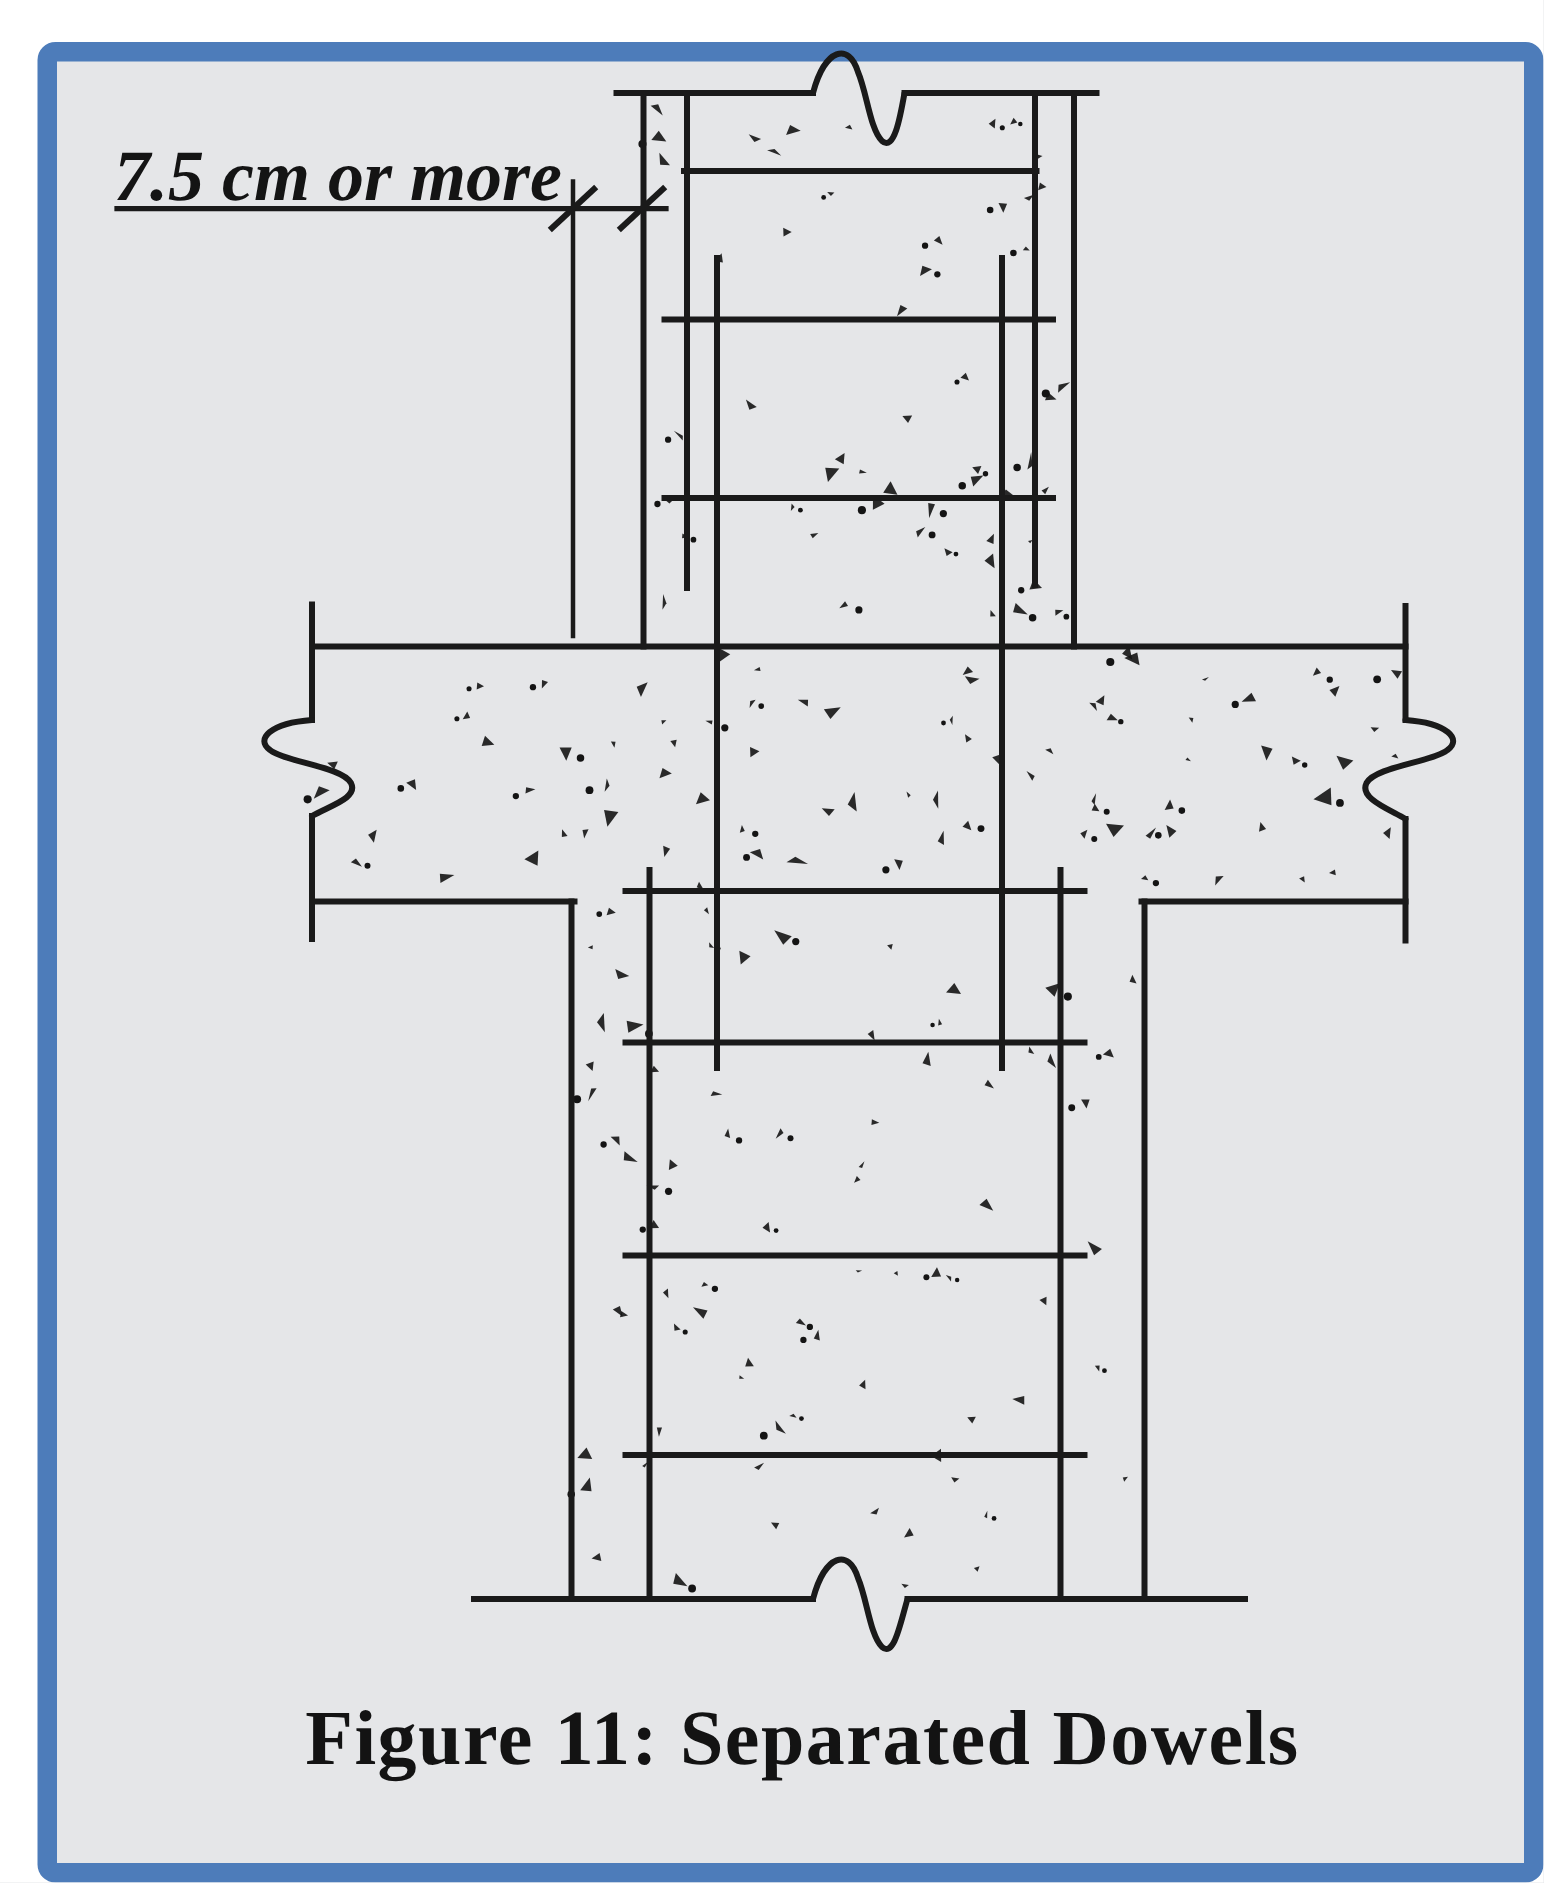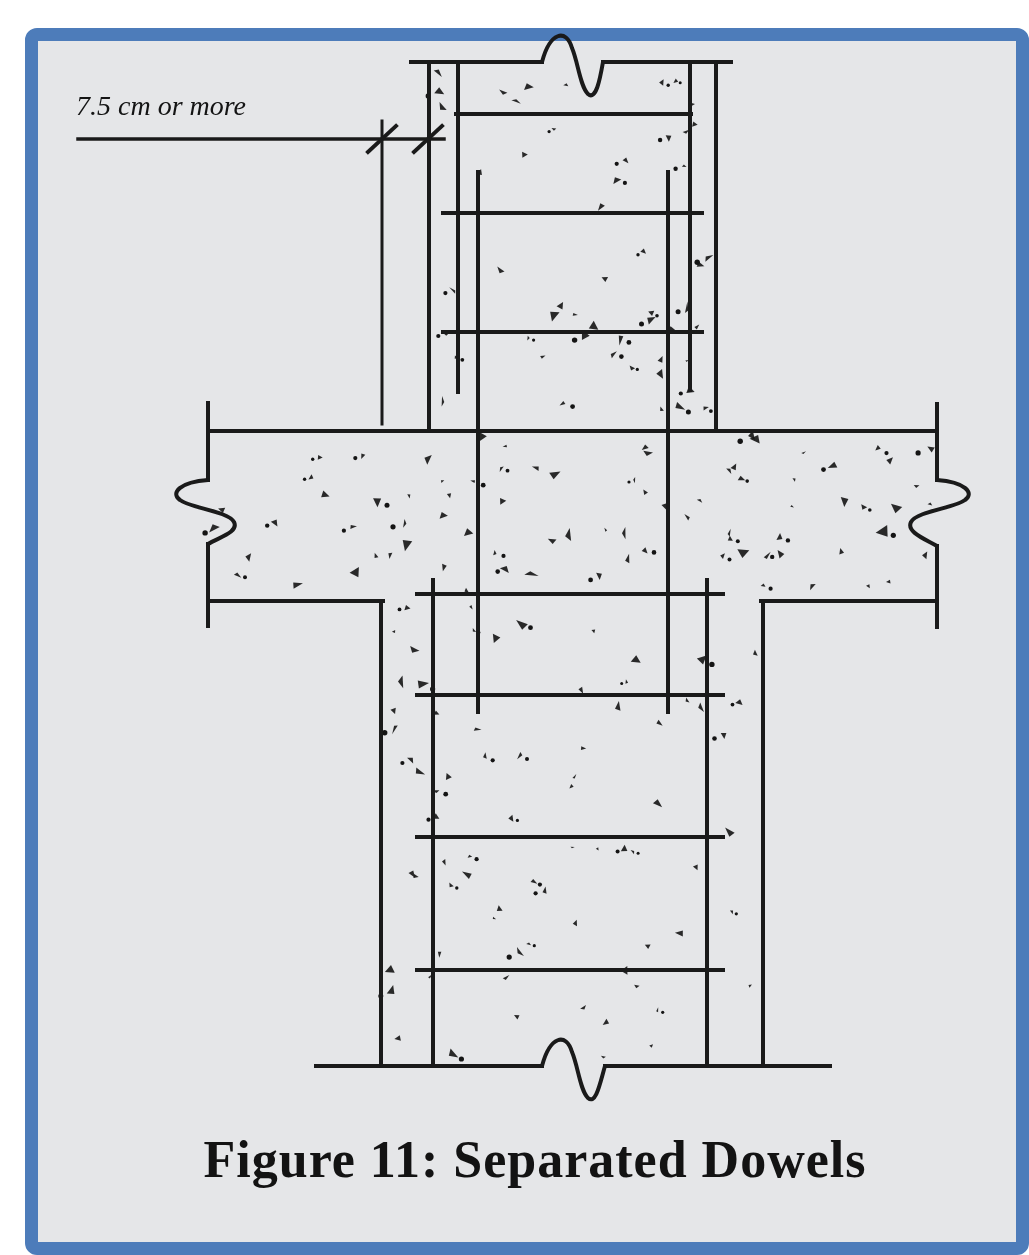--- a/index.html
+++ b/index.html
@@ -8,21 +8,21 @@
     font-family:"Liberation Serif", serif;overflow:hidden;
   }
   .frame{
     position:absolute;left:25px;top:28px;width:1004px;height:1227px;
     box-sizing:border-box;border:13px solid #4d7cba;border-radius:12px;
     background:#e5e6e8;z-index:0;
   }
   svg.drawing{position:absolute;left:0;top:0;z-index:1;}
   .annotation{
     position:absolute;left:76px;top:90px;z-index:2;
-    font-size:28px;font-weight:normal;font-style:italic;color:#141414;
+    font-size:48px;font-weight:bold;font-style:italic;color:#141414;
     white-space:nowrap;
   }
   .caption{
     position:absolute;left:25px;top:1130px;width:1020px;z-index:2;
     text-align:center;font-size:52px;font-weight:bold;color:#131313;
     letter-spacing:1px;white-space:nowrap;
   }
 </style>
 </head>
 <body>

